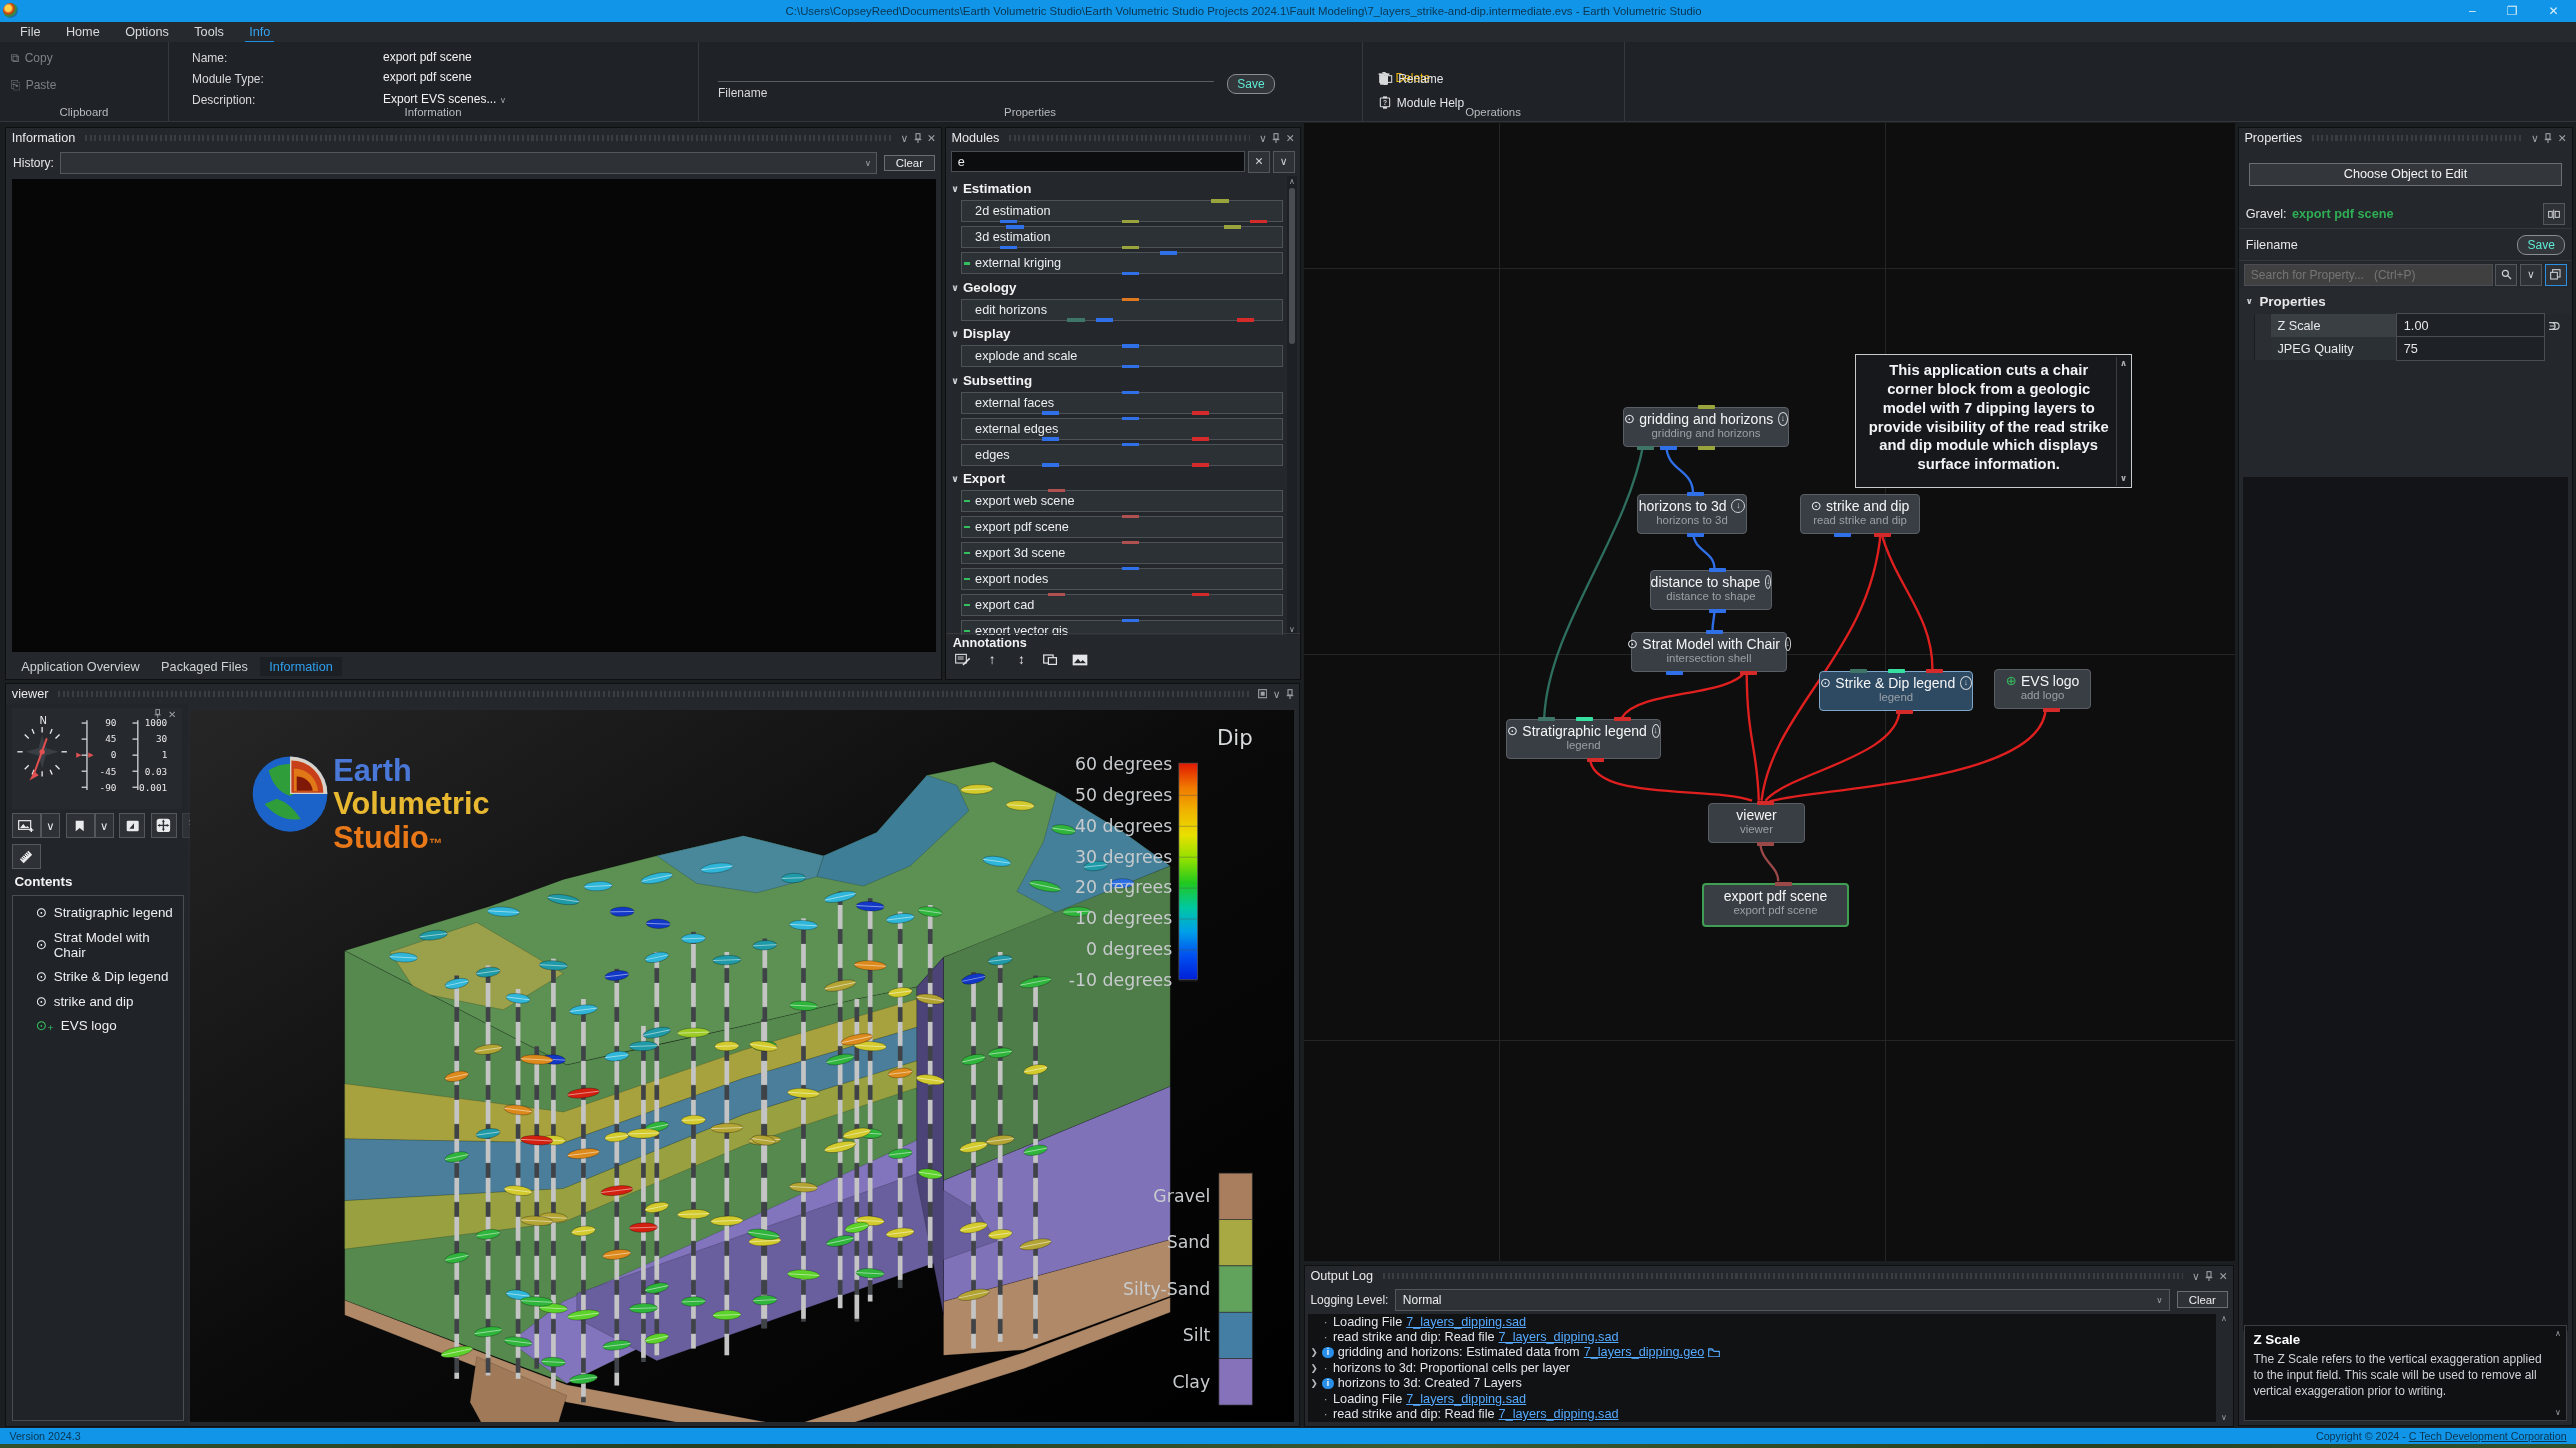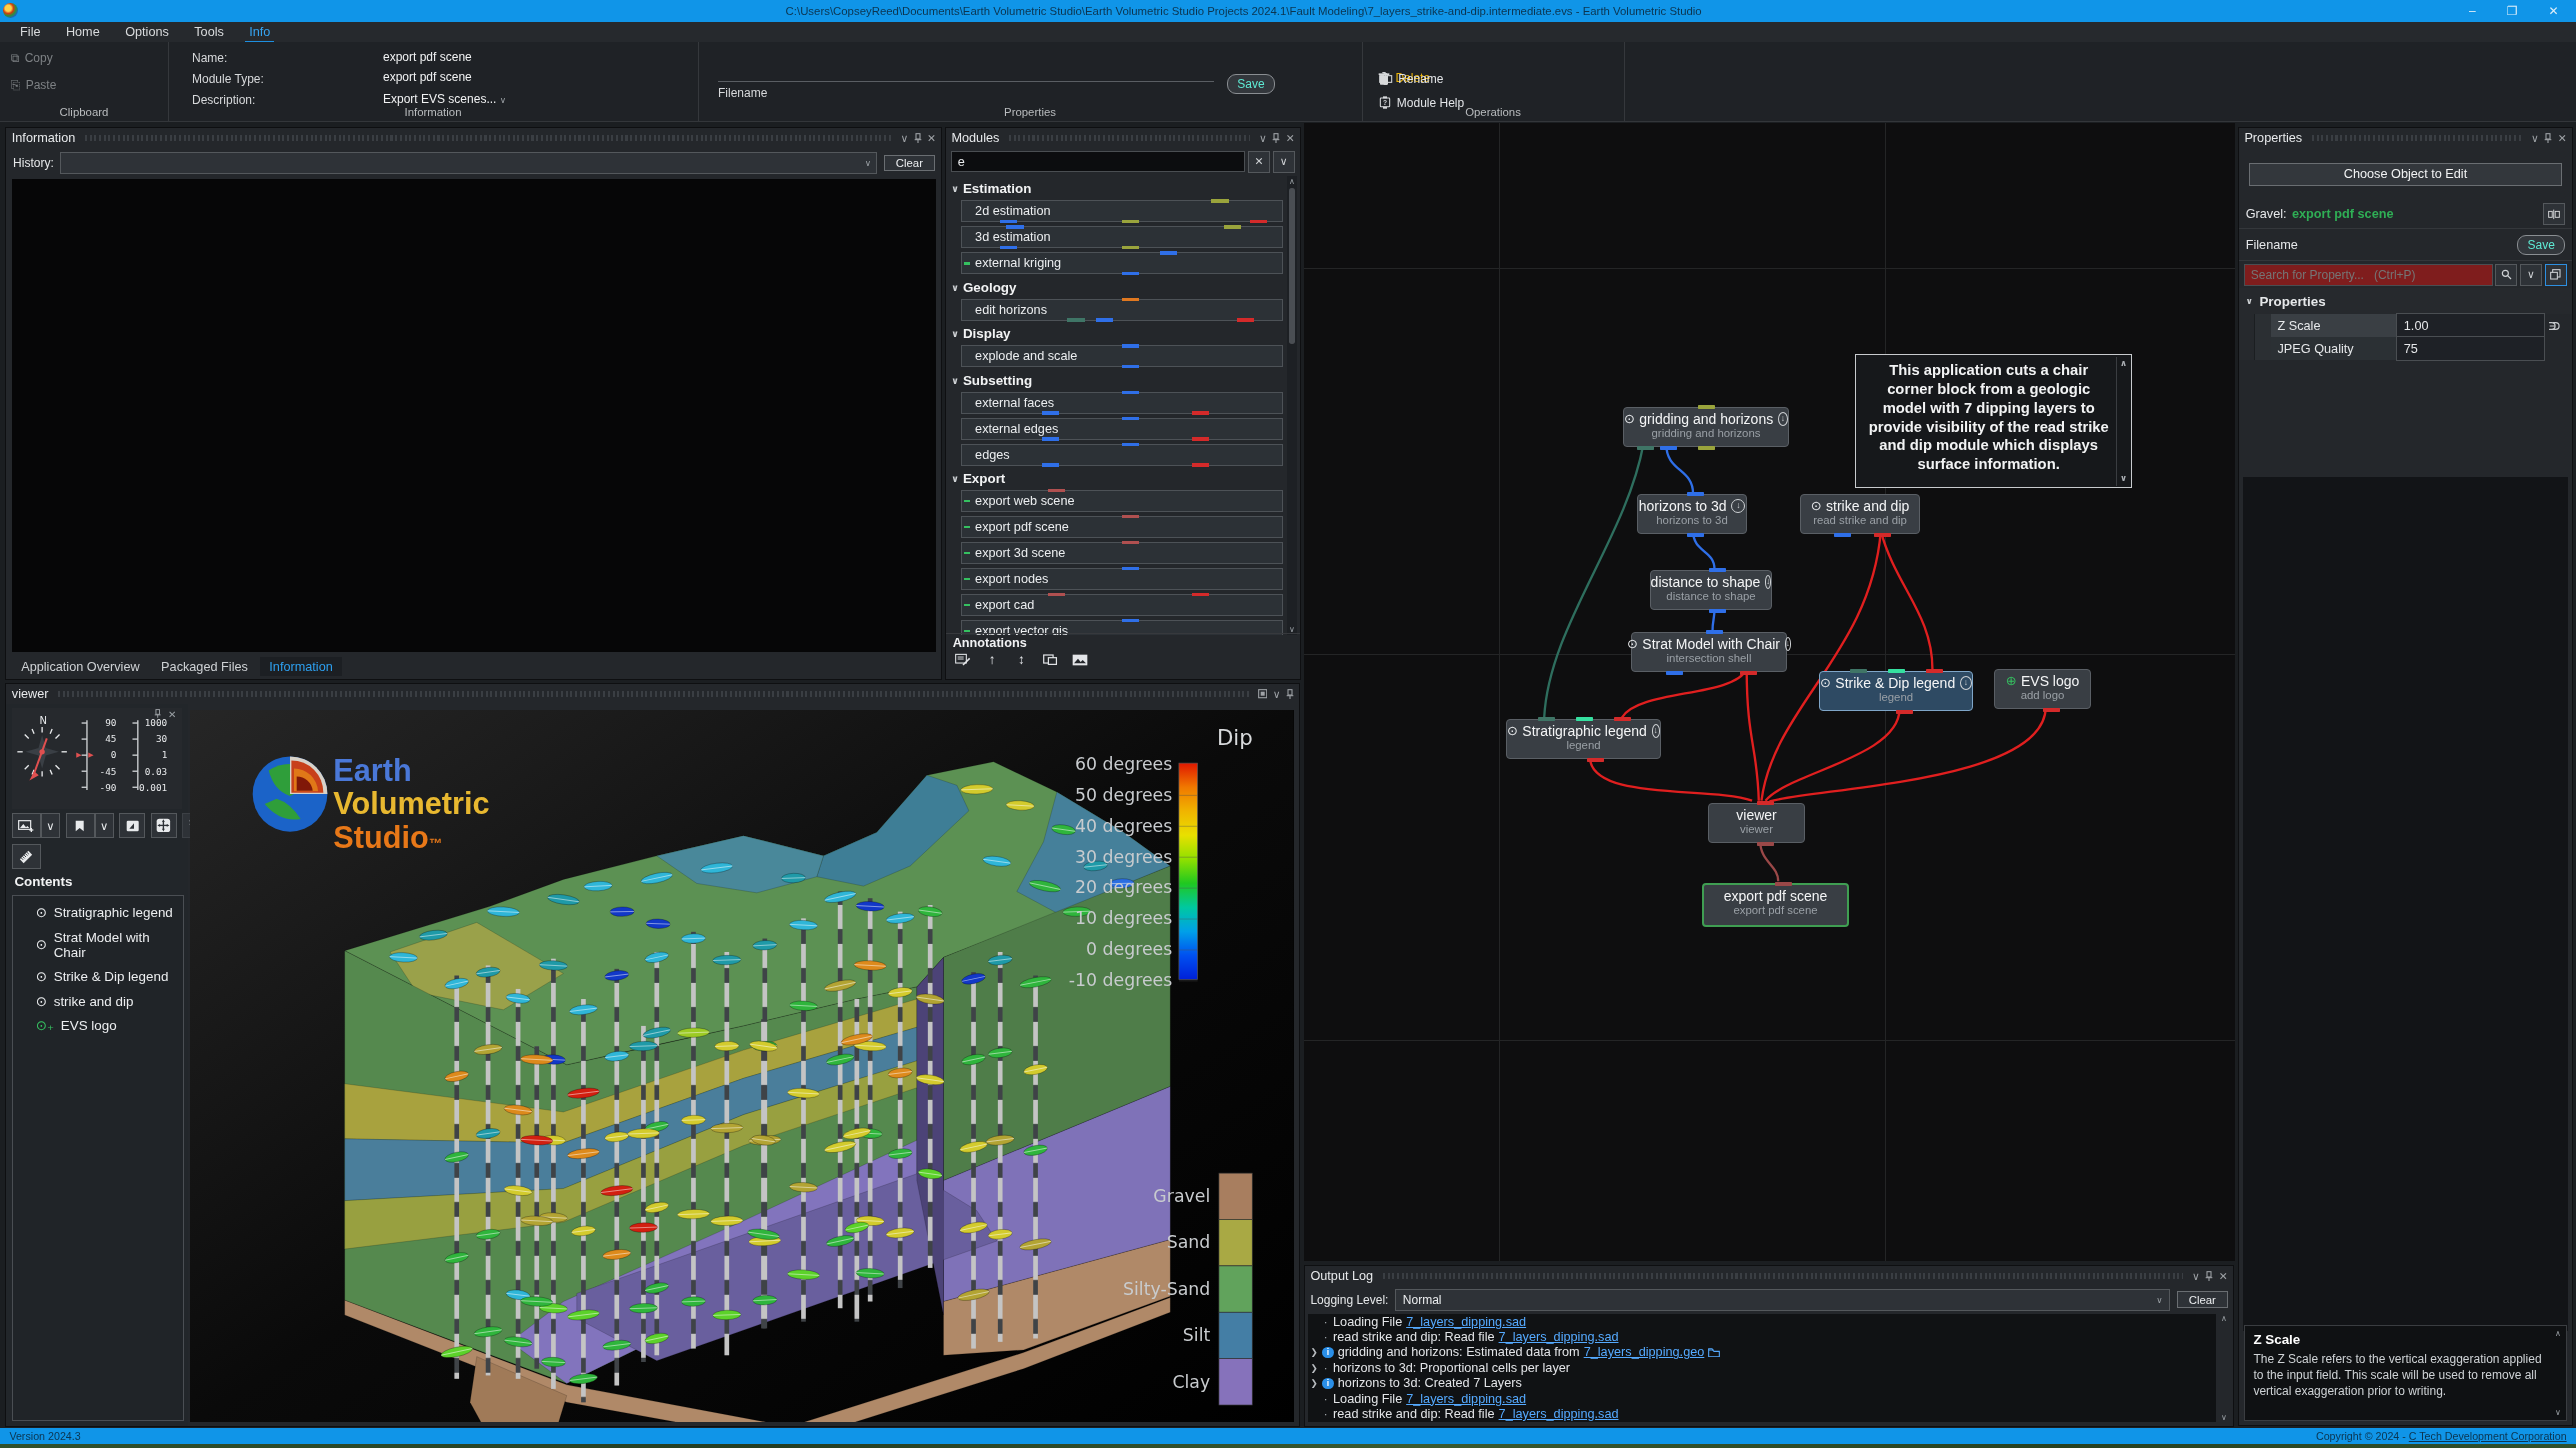--- a/index.html
+++ b/index.html
@@ -81,21 +81,21 @@
   .logrow .dot{color:#9aa0a5;width:6.7px;text-align:center;}
   .logrow .info{width:11.4px;height:11.4px;border-radius:50%;background:#2a8fe8;color:#fff;font-size:8.7px;font-weight:bold;text-align:center;line-height:11.4px;}
   .logrow a{color:#55aaff;}
   .logsb{position:absolute;right:4px;top:48px;bottom:4px;width:10.7px;color:#9aa0a5;font-size:8px;}
   
   .choosebtn{display:block;width:94%;margin:15px auto;background:#33373c;border:0.7px solid #6a6e72;color:#f2f3f4;font-size:12.7px;padding:3.4px 0;}
   .editrow{display:flex;align-items:center;padding:2.7px 6.7px;font-size:12.7px;gap:5.4px;border-bottom:0.7px solid #34373b;}
   .editrow .ev{color:#2fae55;font-weight:bold;}
   .filerow{display:flex;align-items:center;justify-content:space-between;padding:5.4px 6.7px;font-size:12.7px;border-bottom:0.7px solid #34373b;}
   .proprow-search{display:flex;align-items:center;gap:2.7px;padding:2.7px 5.4px;}
-  .proprow-search input{flex:1;height:20px;background:#7f1d1d;border:0.7px solid #4a4e52;color:#9aa0a5;font-size:12px;padding:0 5.4px;}
+  .proprow-search input{flex:1;height:20px;background:#404040;border:0.7px solid #4a4e52;color:#9aa0a5;font-size:12px;padding:0 5.4px;}
   .phead{display:flex;align-items:center;gap:6.7px;font-size:13.4px;font-weight:bold;padding:5.4px 6.7px;background:#26292d;}
   .prow{display:flex;align-items:center;height:23px;}
   .prow .gut{width:14.8px;height:100%;background:#26292d;border-right:0.7px solid #1b1e21;}
   .prow .gut2{width:16px;height:100%;background:#2b2f33;}
   .prow .pname{flex:1.1;height:100%;display:flex;align-items:center;padding-left:6.7px;font-size:12.7px;}
   .prow .pval{flex:1.3;height:100%;display:flex;align-items:center;padding-left:6.7px;font-size:12.7px;background:#1e2126;border:0.7px solid #4a4e52;}
   .pempty{position:absolute;left:4px;right:4px;background:#121417;}
   .helpbox{position:absolute;left:5.4px;right:5.4px;bottom:4px;height:83px;background:#0f1113;border:0.7px solid #3a3d41;padding:5.4px 17.4px 5.4px 8px;}
   .helpbox h4{margin:0 0 4px 0;font-size:13.4px;color:#fff;}
   .helpbox p{margin:0;font-size:12px;line-height:1.35;color:#cfd3d6;}

